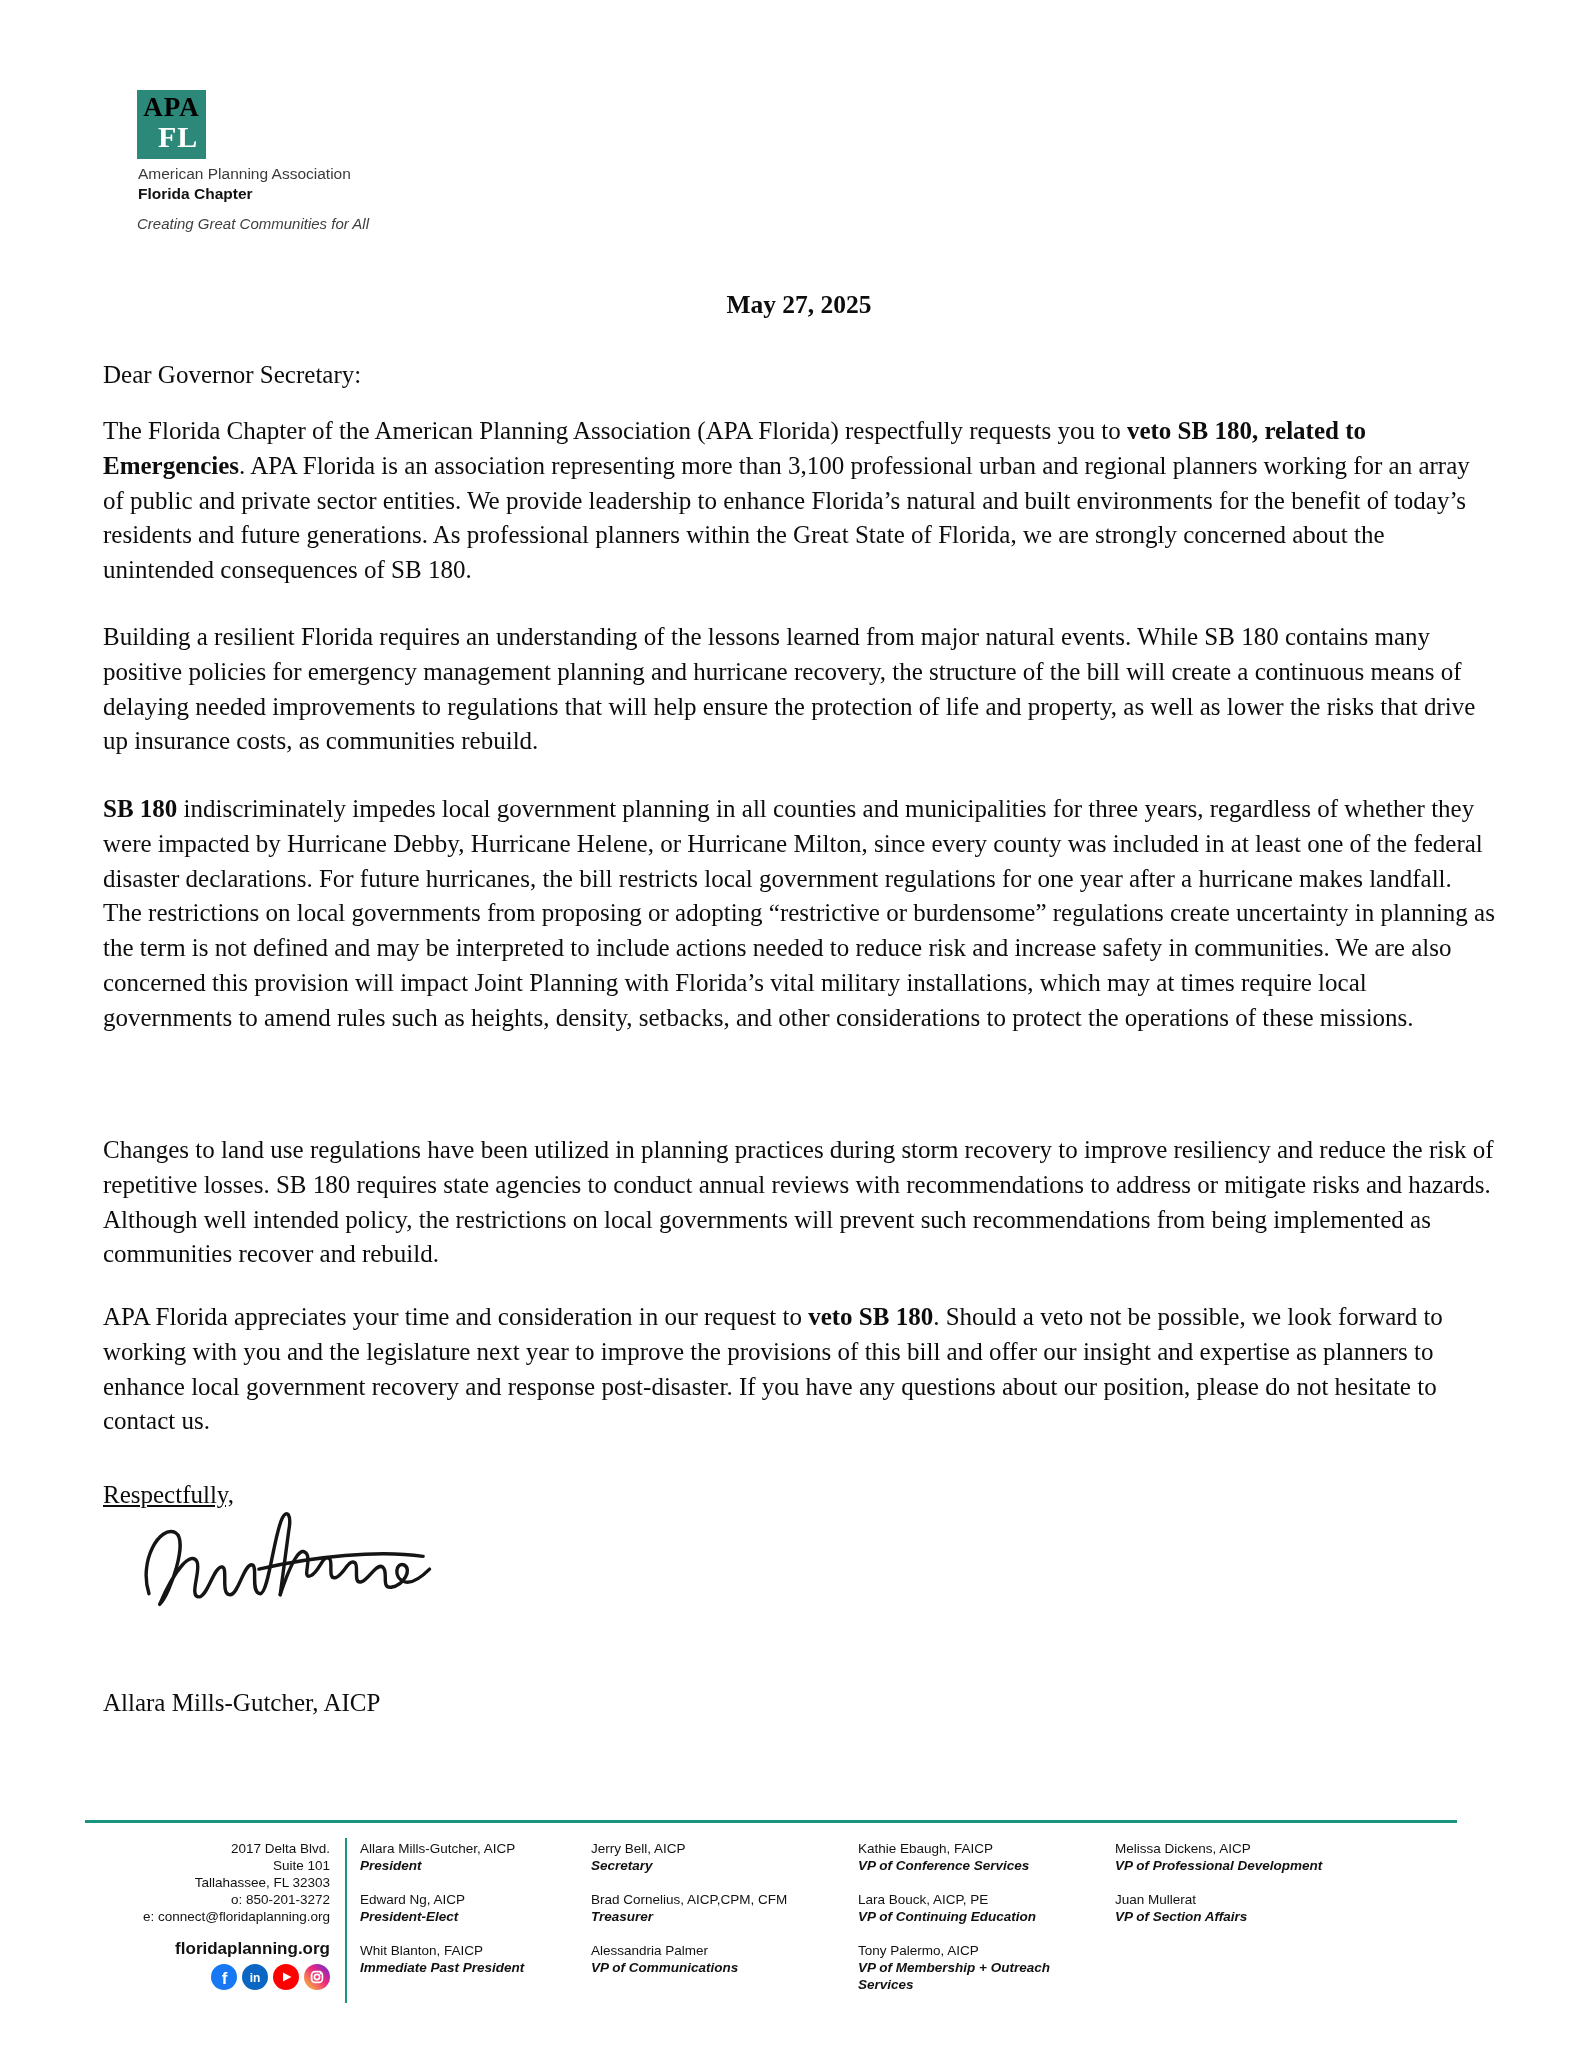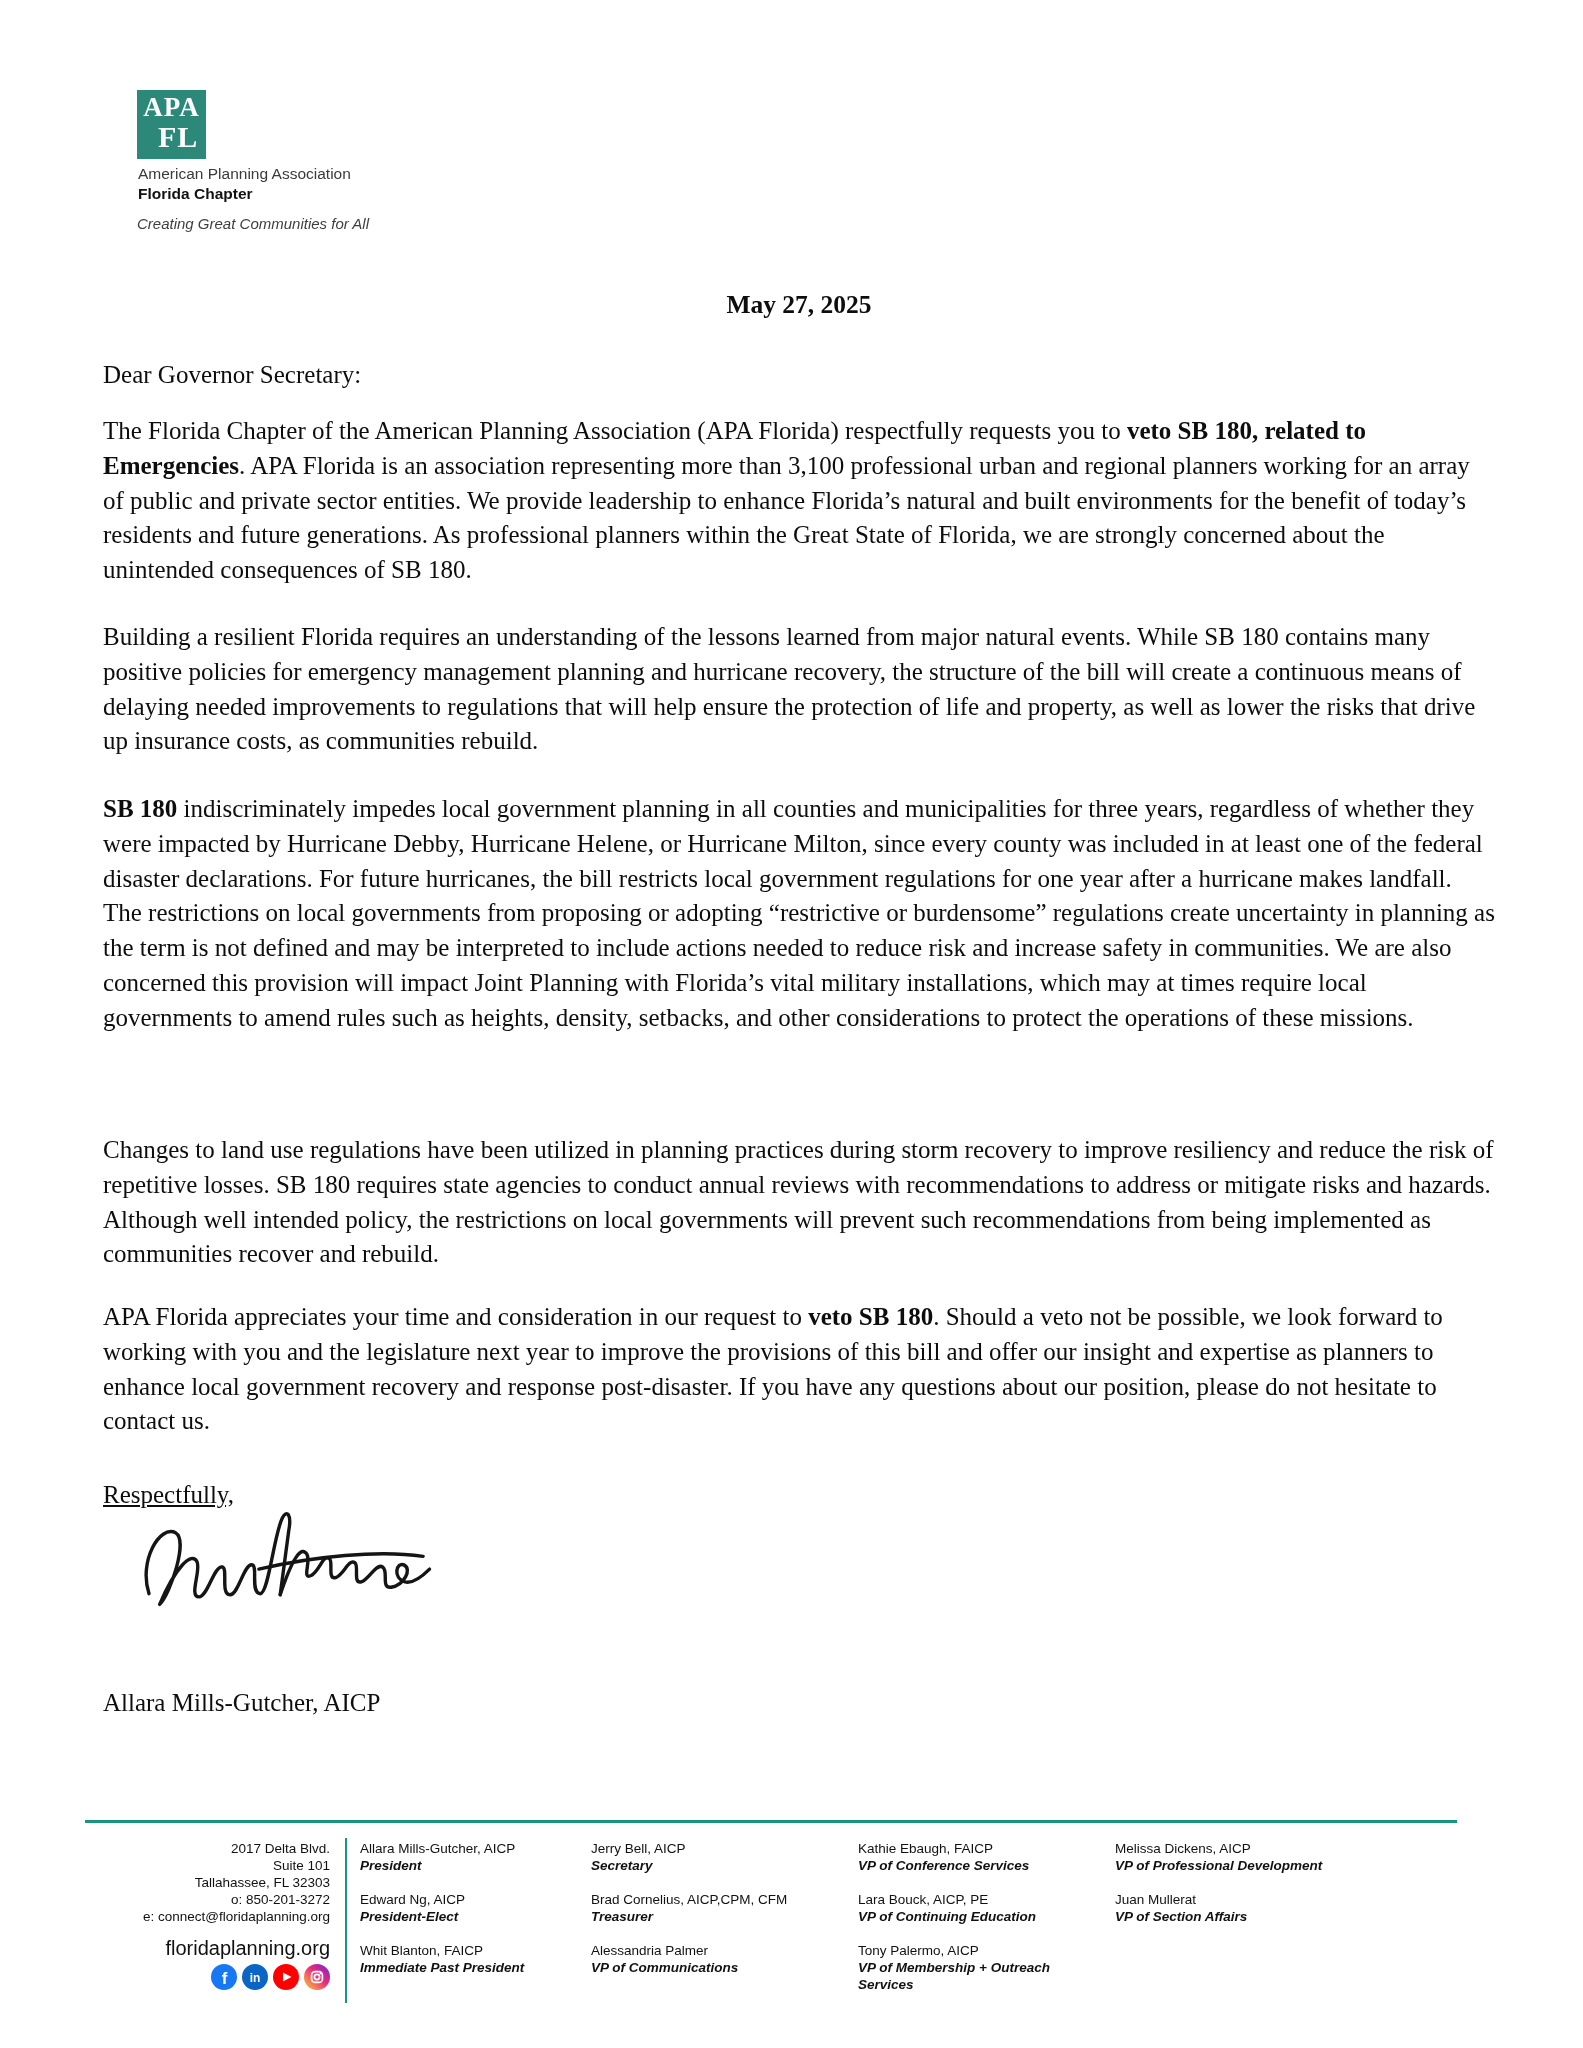--- a/index.html
+++ b/index.html
@@ -3,21 +3,21 @@
 <meta charset="utf-8">
 <style>
   html,body { margin:0; padding:0; background:#ffffff; }
   .page { position:relative; width:1583px; height:2048px; background:#fff; overflow:hidden;
           font-family:"Liberation Serif", serif; color:#0d0d0d; }
 
   
   .logo-square { position:absolute; left:137px; top:90px; width:69px; height:69px; background:#2c8979; }
   .logo-apa { position:absolute; top:2px; left:0; width:100%; text-align:center;
               font-family:"Liberation Serif", serif; font-size:27px; font-weight:bold;
-              color:#ffffff; letter-spacing:1px; line-height:30px; }
+              color:#000000; letter-spacing:1px; line-height:30px; }
   .logo-fl  { position:absolute; top:30px; left:21px;
               font-family:"Liberation Serif", serif; font-size:30px; font-weight:bold;
               color:#ffffff; letter-spacing:1px; line-height:34px; }
   .org      { position:absolute; left:138px; top:165px; font-family:"Liberation Sans", sans-serif;
               font-size:15.5px; color:#3a3a3a; }
   .chapter  { position:absolute; left:138px; top:185px; font-family:"Liberation Sans", sans-serif;
               font-size:15.5px; font-weight:bold; color:#111; }
   .tagline  { position:absolute; left:137px; top:215px; font-family:"Liberation Sans", sans-serif;
               font-style:italic; font-size:15px; color:#3f3f3f; }
 
@@ -34,21 +34,21 @@
   .sig-svg { position:absolute; left:133px; top:1502px; }
   .sig-name  { top:1686px; }
   .sig-title { top:1720px; font-weight:bold; font-style:italic; }
 
   
   .footer-rule { position:absolute; left:85px; top:1820px; width:1372px; height:3px; background:#18947f; }
   .vsep { position:absolute; left:345px; top:1838px; width:2px; height:165px; background:#18947f; }
   .footer, .footer * { font-family:"Liberation Sans", sans-serif; color:#111; }
   .addr { position:absolute; left:85px; top:1840px; width:245px; text-align:right;
           font-size:13.5px; line-height:17px; }
-  .website { font-weight:normal; font-size:20px; margin-top:15px; }
+  .website { font-weight:bold; font-size:17px; margin-top:15px; }
   .social { display:flex; justify-content:flex-end; gap:5px; margin-top:7px; }
   .sicon { width:26px; height:26px; display:block; cursor:pointer; }
   .ocol { position:absolute; top:1840px; font-size:13.5px; line-height:17px; }
   .colA { left:360px;  width:215px; }
   .colB { left:591px;  width:240px; }
   .colC { left:858px;  width:200px; }
   .colD { left:1115px; width:280px; }
   .officer { margin:0 0 17px 0; }
   .oname { }
   .otitle { font-weight:bold; font-style:italic; }

